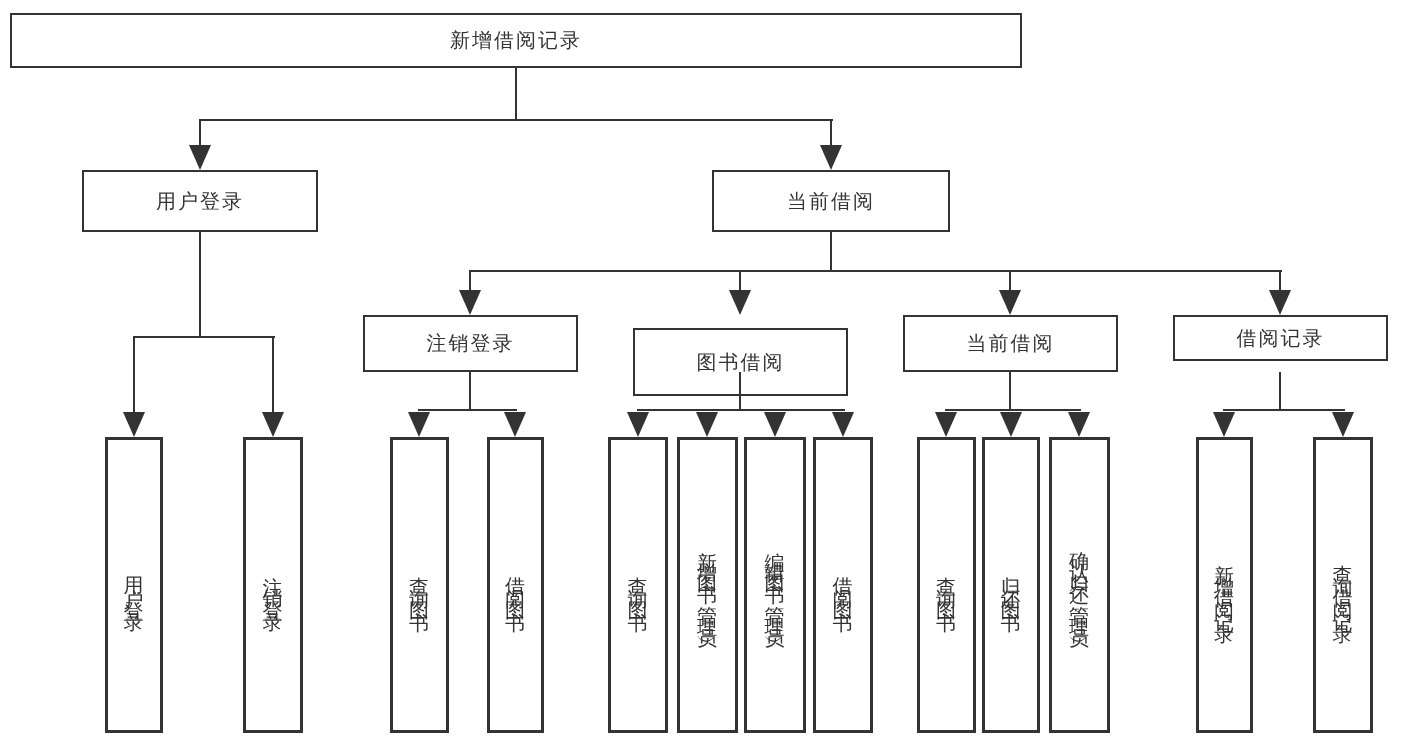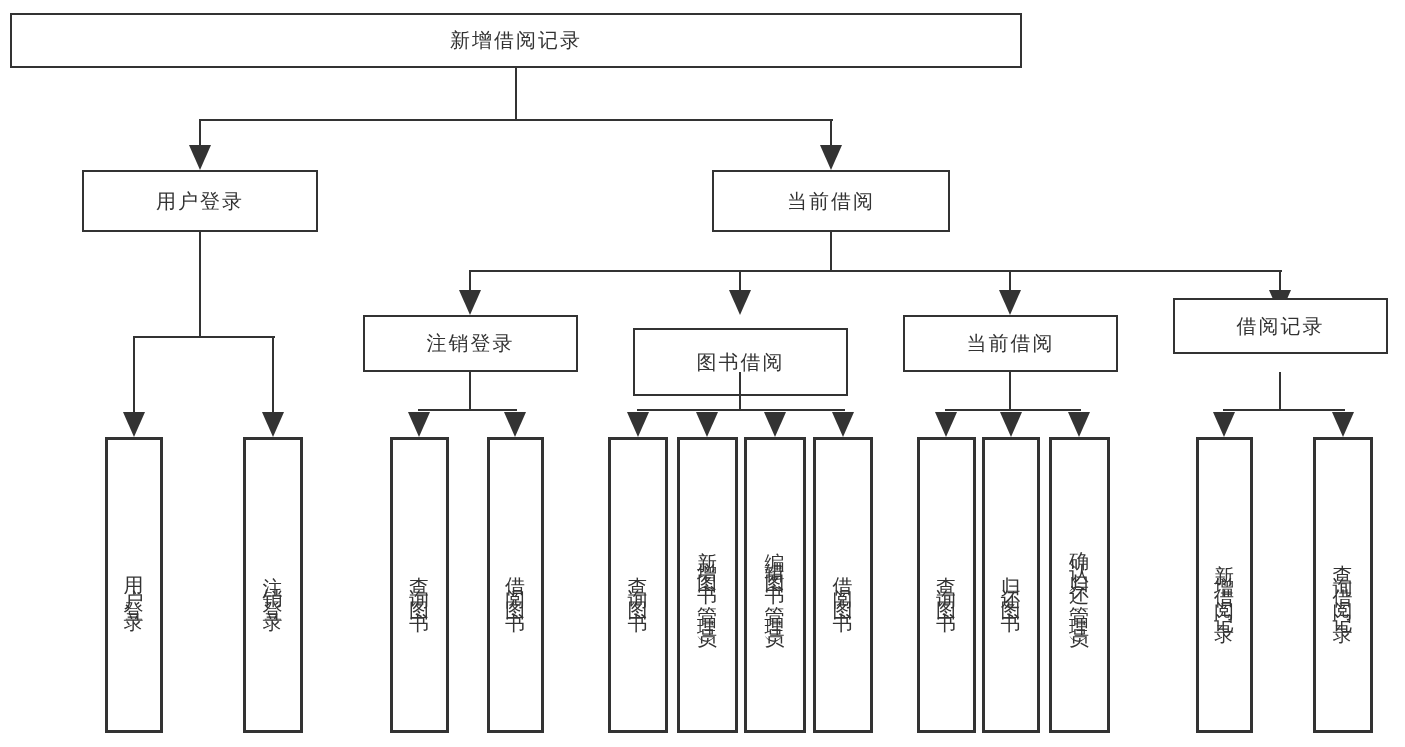--- a/index.html
+++ b/index.html
@@ -115,21 +115,21 @@
 
   <div class="node" style="left:363px;top:315px;width:215px;height:57px">
     <span class="node-label">注销登录</span>
   </div>
   <div class="node" style="left:633px;top:328px;width:215px;height:68px">
     <span class="node-label">图书借阅</span>
   </div>
   <div class="node" style="left:903px;top:315px;width:215px;height:57px">
     <span class="node-label">当前借阅</span>
   </div>
-  <div class="node" style="left:1173px;top:298px;width:215px;height:56px">
+  <div class="node" style="left:1173px;top:315px;width:215px;height:46px">
     <span class="node-label">借阅记录</span>
   </div>
 
   <div class="vline" style="left:469px;top:372px;height:39px"></div>
   <div class="hline" style="left:418px;top:409px;width:99px"></div>
   <div class="ah" style="left:408px;top:412px"></div>
   <div class="ah" style="left:504px;top:412px"></div>
 
   <div class="vline" style="left:739px;top:372px;height:39px"></div>
   <div class="hline" style="left:637px;top:409px;width:208px"></div>

